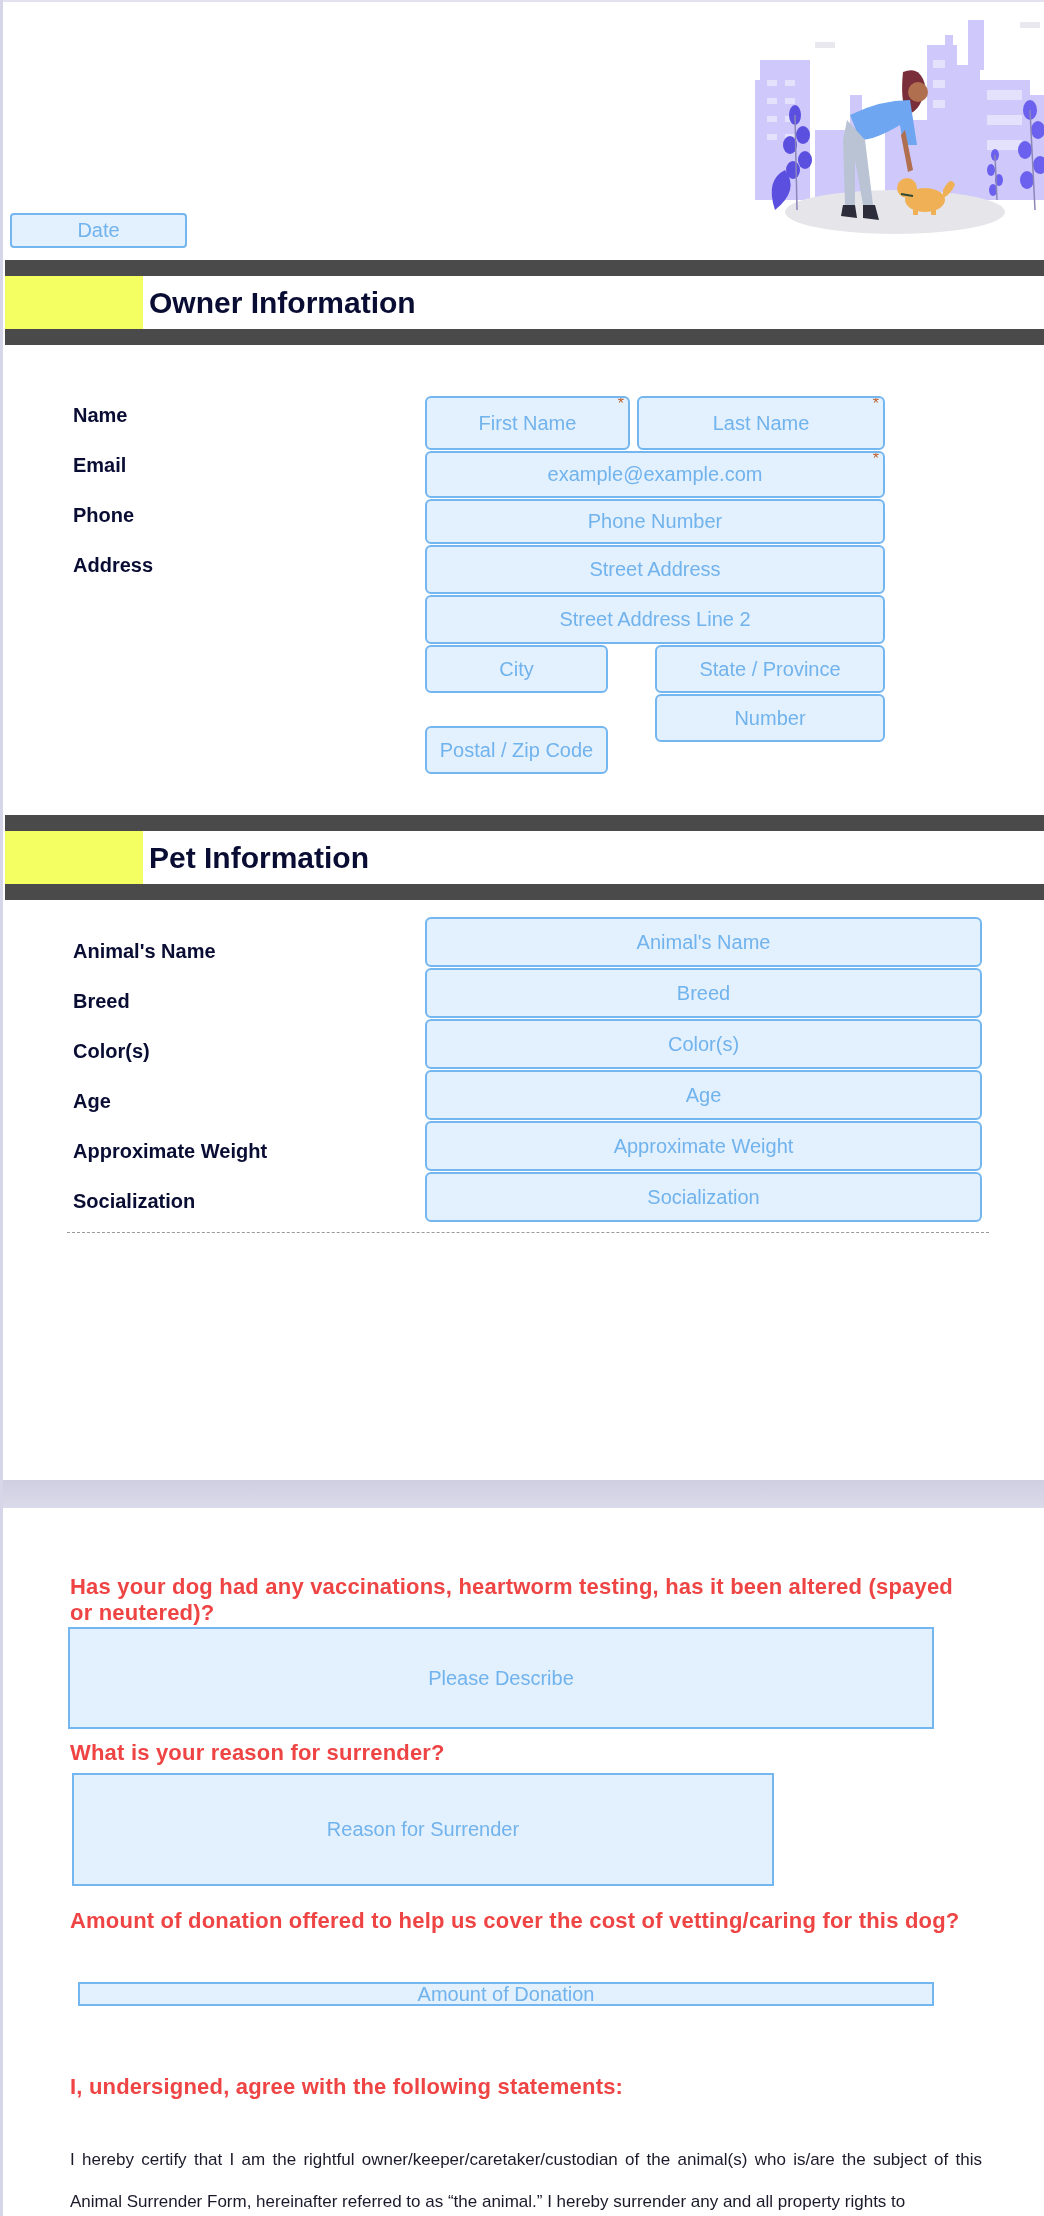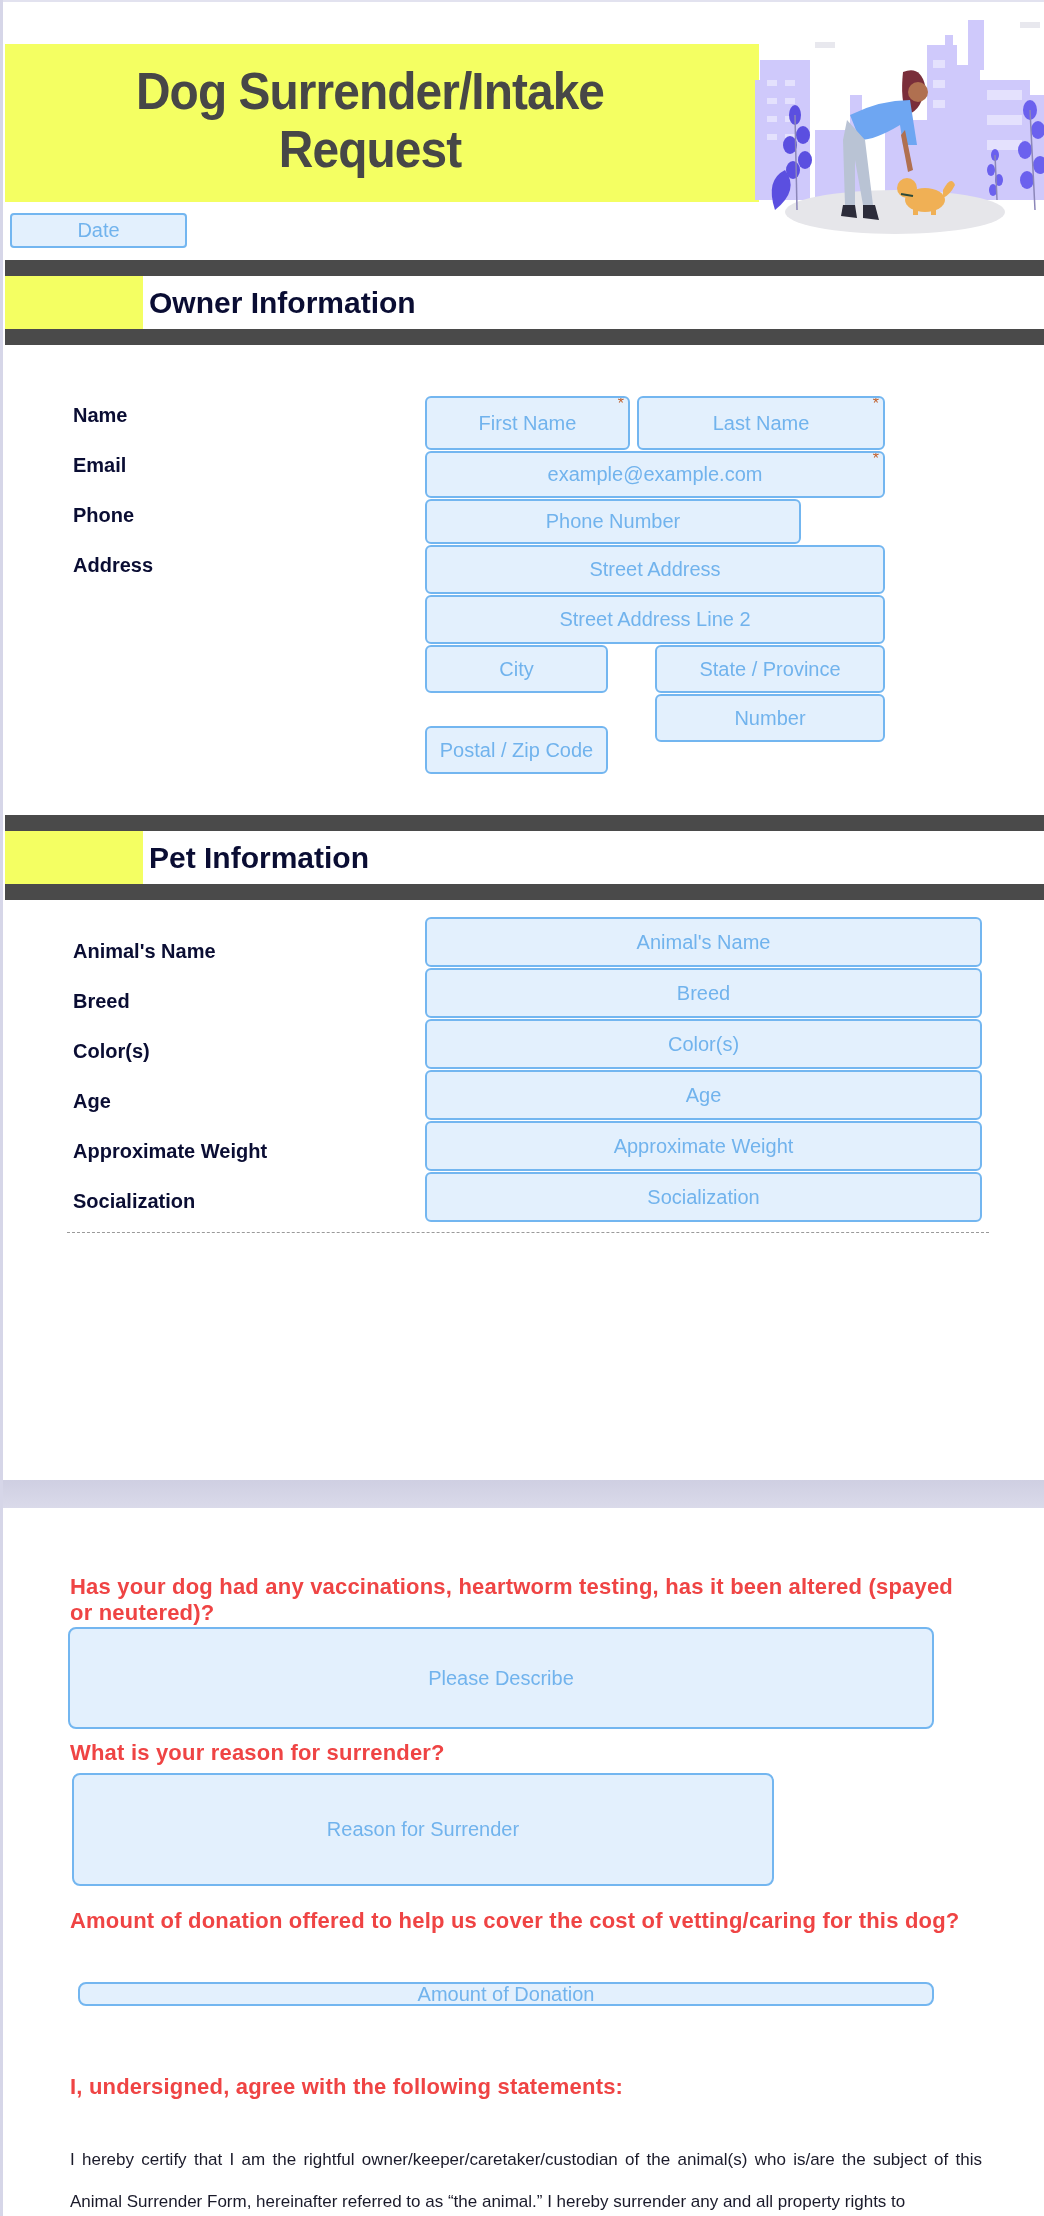--- a/index.html
+++ b/index.html
@@ -38,39 +38,33 @@
 
   .field { position: absolute; border: 2px solid #73b6f0; border-radius: 6px; background: #e3f0fd;
            color: #71b3ed; font-size: 20px; text-align: center; white-space: nowrap; overflow: hidden;
            text-overflow: ellipsis; padding: 0 8px; }
   .req { position: absolute; right: 4px; top: -2px; color: #c0612e; font-size: 16px; line-height: 16px; }
 
   .dashed { position: absolute; left: 64px; top: 1230px; width: 922px; height: 0; border-top: 1px dashed #9a9a9a; }
 
   .question { position: absolute; left: 70px; width: 900px; font-weight: bold; font-size: 22px;
               line-height: 26px; color: #ef4444; letter-spacing: 0.2px; }
-  .textarea { position: absolute; border: 2px solid #73b6f0; border-radius: 8px; background: #e3f0fd;
+  .textarea { position: absolute; border: 2px solid #73b6f0; border-radius: 0; background: #e3f0fd;
               color: #71b3ed; font-size: 20px; display: flex; align-items: center; justify-content: center; }
   .paragraph { position: absolute; left: 70px; width: 912px; font-size: 17px; line-height: 42px; color: #1a1a2a;
                text-align: justify; }
 </style>
 </head>
 <body>
 
 <div class="top-edge"></div>
 <div class="page-edge"></div>
 
 <div class="card one">
 
-  <div class="title-block">
-    <div class="title-text">
-      <div>Dog Surrender/Intake</div>
-      <div>Request</div>
-    </div>
-  </div>
 
   <svg class="illustration" viewBox="0 0 292 222">
 
     <g fill="#cfc9fb">
       <rect x="5" y="40" width="50" height="140"></rect>
       <rect x="0" y="60" width="12" height="120"></rect>
       <rect x="95" y="75" width="12" height="105"></rect>
       <rect x="60" y="110" width="40" height="70"></rect>
       <rect x="172" y="25" width="30" height="155"></rect>
       <rect x="190" y="15" width="8" height="20"></rect>
@@ -161,21 +155,21 @@
     <span class="req">*</span>
   </div>
   <div class="field" style="left:634px; top:394px; width:248px; height:54px; line-height:50px;">
     <span>Last Name</span>
     <span class="req">*</span>
   </div>
   <div class="field" style="left:422px; top:449px; width:460px; height:47px; line-height:43px;">
     <span>example@example.com</span>
     <span class="req">*</span>
   </div>
-  <div class="field" style="left:422px; top:497px; width:376px; height:45px; line-height:41px;">Phone Number</div>
+  <div class="field" style="left:422px; top:497px; width:460px; height:45px; line-height:41px;">Phone Number</div>
   <div class="field" style="left:422px; top:543px; width:460px; height:49px; line-height:45px;">Street Address</div>
   <div class="field" style="left:422px; top:593px; width:460px; height:49px; line-height:45px;">Street Address Line 2</div>
   <div class="field" style="left:422px; top:643px; width:183px; height:48px; line-height:44px;">City</div>
   <div class="field" style="left:652px; top:643px; width:230px; height:48px; line-height:44px;">State / Province</div>
   <div class="field" style="left:422px; top:724px; width:183px; height:48px; line-height:44px;">Postal / Zip Code</div>
   <div class="field" style="left:652px; top:692px; width:230px; height:48px; line-height:44px;">Number</div>
 
   <div class="section-header" style="top:813px;">
     <div class="bar-top"></div>
     <div class="yellow"></div>

